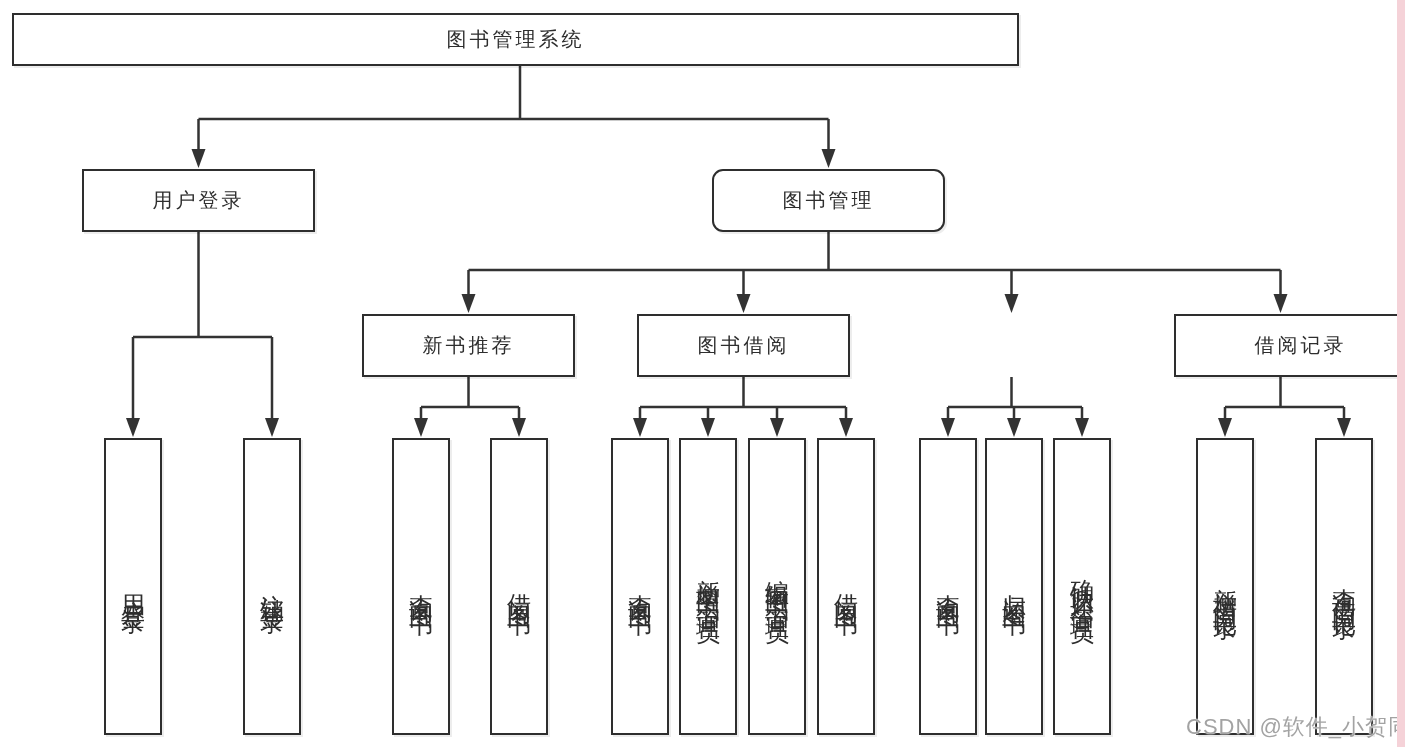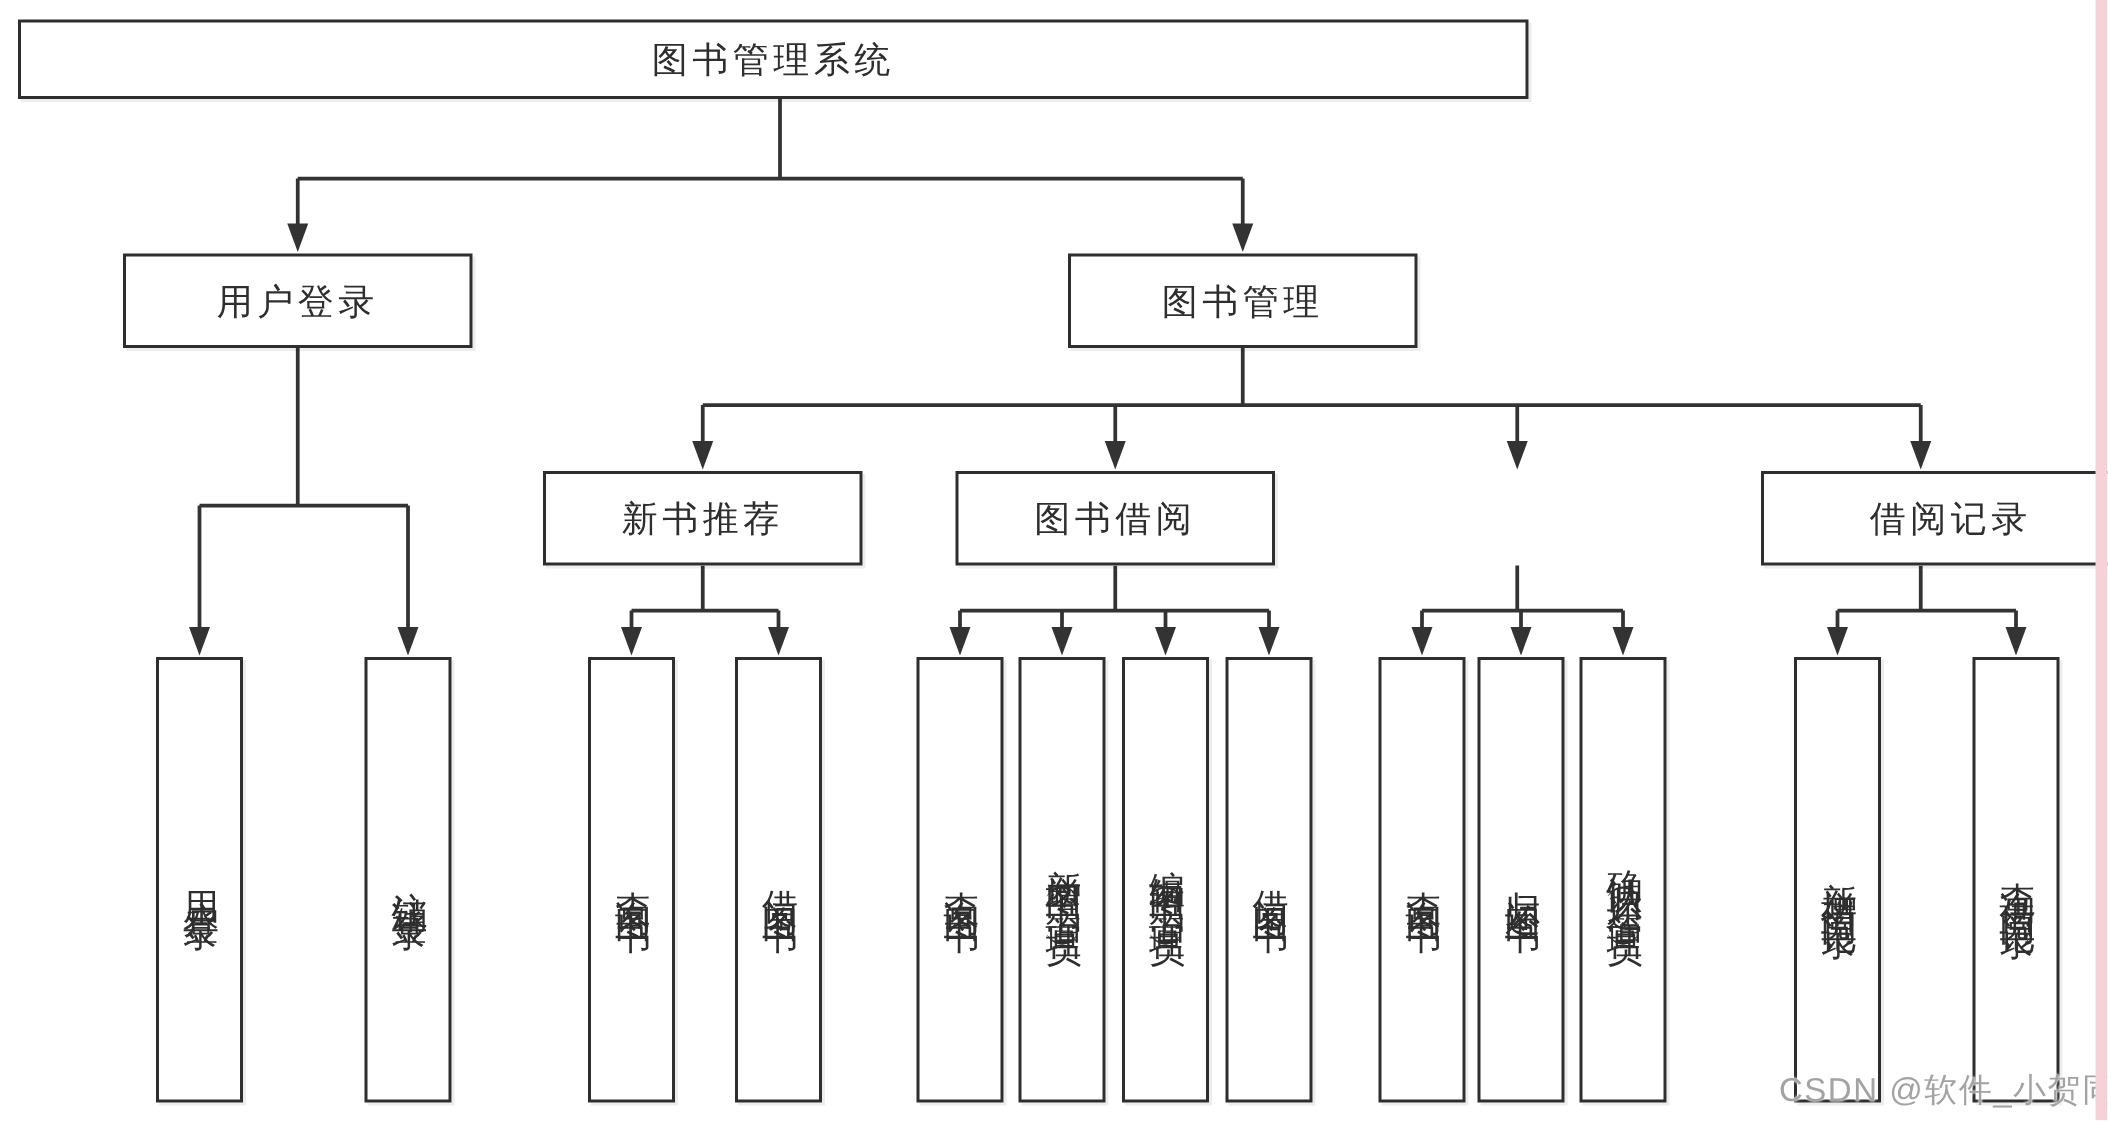--- a/index.html
+++ b/index.html
@@ -24,21 +24,21 @@
   #connectors{position:absolute;left:0;top:0;z-index:1;}
   .box{
     position:absolute;
     background:var(--box-fill);
     border:2px solid var(--box-border);
     display:flex;align-items:center;justify-content:center;
     z-index:2;
     box-shadow:2px 2px 0 rgba(0,0,0,0.07);
   }
   .box.h span{
-    font-size:24px;
+    font-size:20px;
     letter-spacing:3px;
     white-space:nowrap;
     color:var(--text);
   }
   .box.v span{
     writing-mode:vertical-rl;
     text-orientation:mixed;
     font-size:24px;
     letter-spacing:6px;
     line-height:1;
@@ -131,21 +131,21 @@
     </g>
   </svg>
 
   <div class="box h" style="left:12px;top:13px;width:1007px;height:53px;">
     <span>图书管理系统</span>
   </div>
 
   <div class="box h" style="left:82px;top:169px;width:233px;height:63px;">
     <span>用户登录</span>
   </div>
-  <div class="box h" style="left:712px;top:169px;width:233px;height:63px;">
+  <div class="box h" style="left:712px;top:169px;width:233px;height:63px;border-radius:11px;">
     <span>图书管理</span>
   </div>
 
   <div class="box h" style="left:362px;top:314px;width:213px;height:63px;">
     <span>新书推荐</span>
   </div>
   <div class="box h" style="left:637px;top:314px;width:213px;height:63px;text-align:right;">
     <span>图书借阅</span>
   </div>
   <div class="box h" style="left:1174px;top:314px;width:253px;height:63px;">

